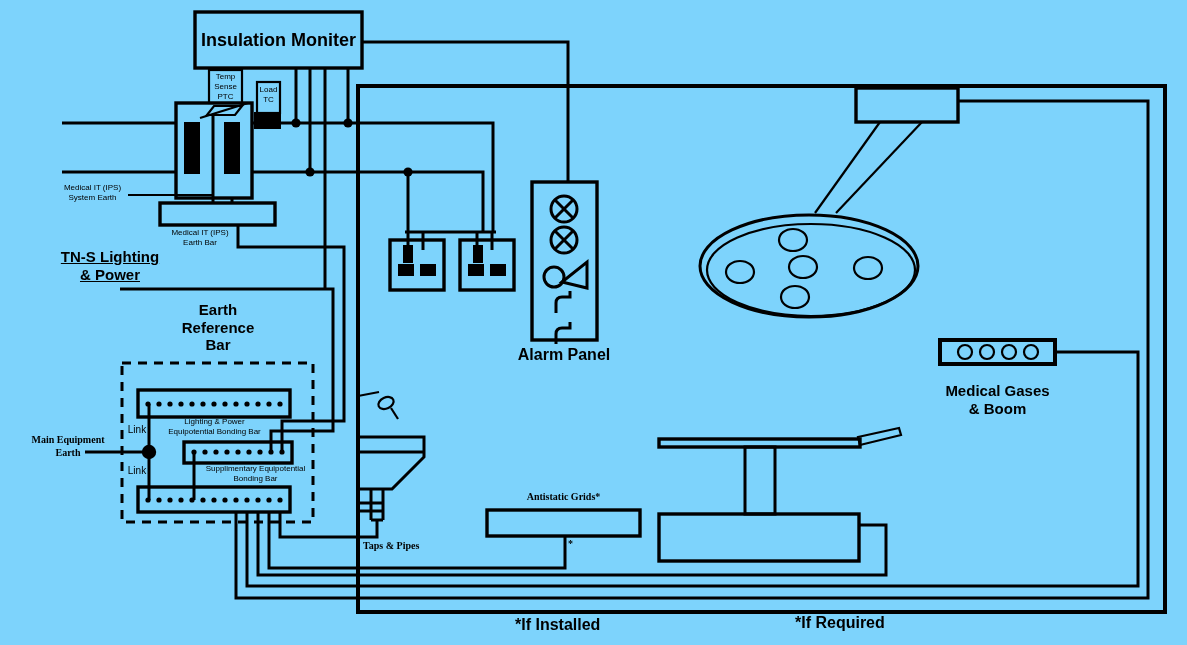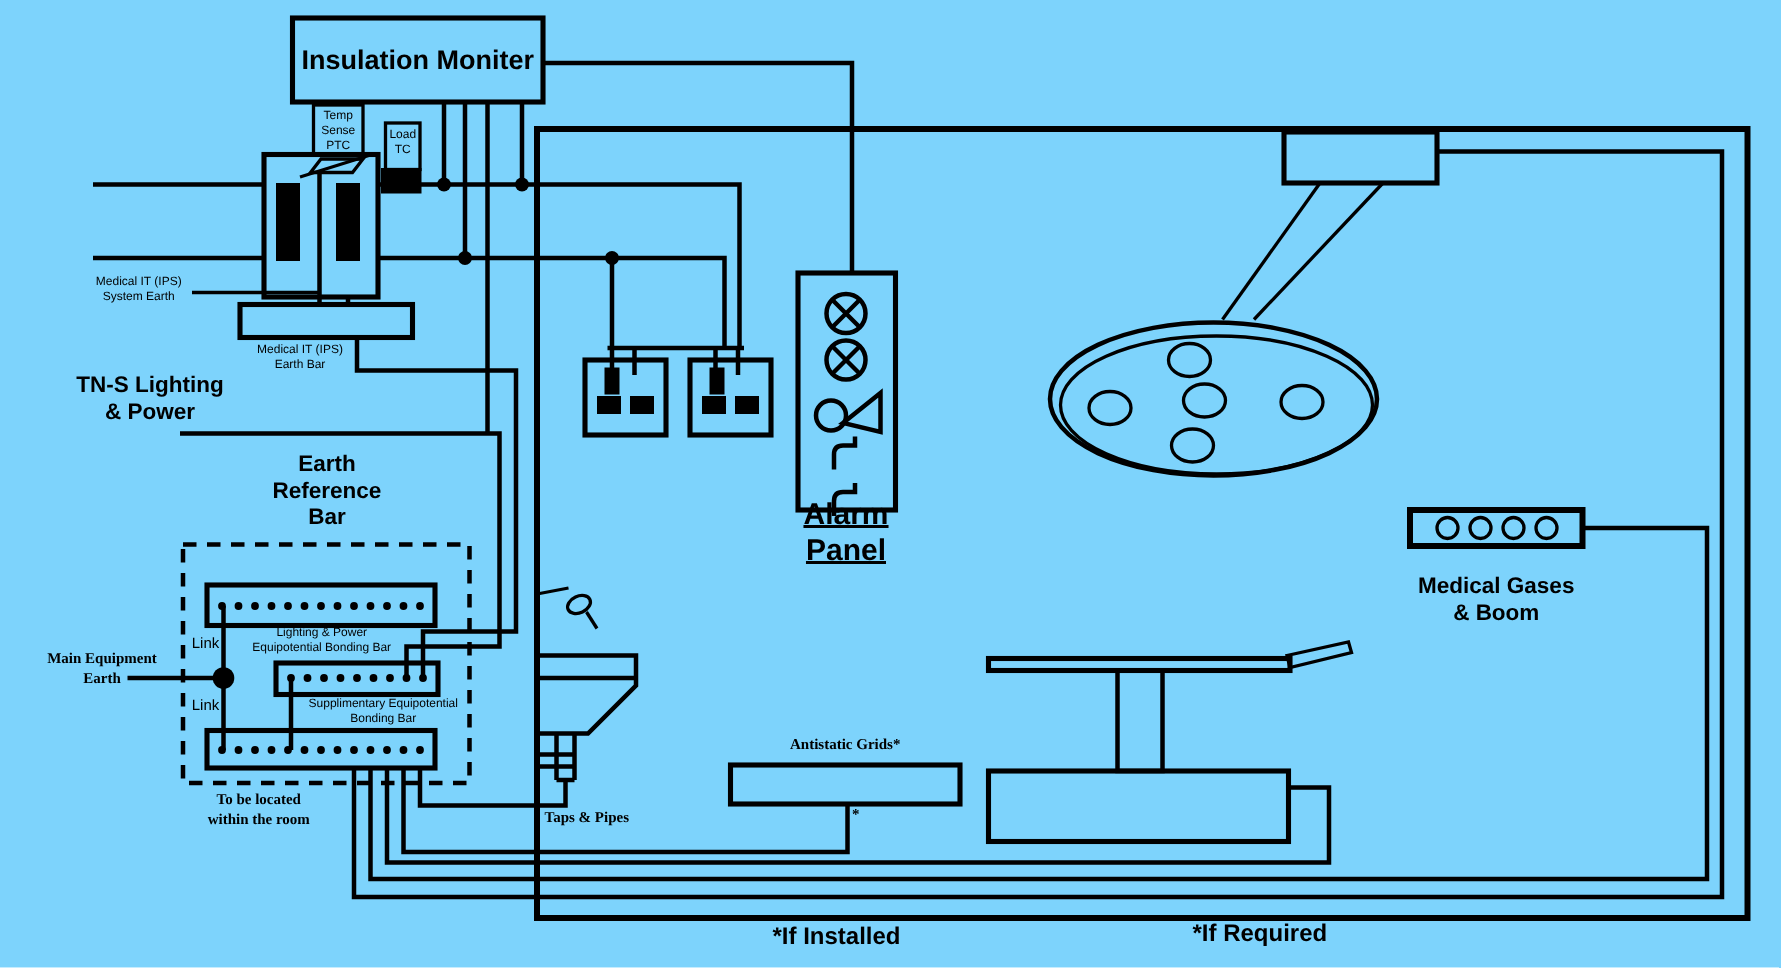--- a/index.html
+++ b/index.html
@@ -262,51 +262,49 @@
 <div class="lbl t8 c" style="left:254px;top:85px;width:29px;">Load
 TC</div>
 
 
 <div class="lbl t8 c" style="left:55px;top:183px;width:75px;">Medical IT (IPS)
 System Earth</div>
 
 <div class="lbl t8 c" style="left:152px;top:228px;width:96px;">Medical IT (IPS)
 Earth Bar</div>
 
-<div class="lbl b t15 c" style="left:40px;top:248px;width:120px;">TN-S Lighting
+<div class="lbl b t15 c" style="left:50px;top:248px;width:120px;text-decoration:underline;">TN-S Lighting
 &amp; Power</div>
 
 <div class="lbl b t15 c" style="left:165px;top:301px;width:106px;">Earth
 Reference
 Bar</div>
 
 
 <div class="lbl t8 c" style="left:152px;top:417px;width:125px;">Lighting &amp; Power
 Equipotential Bonding Bar</div>
 
 <div class="lbl t8 c" style="left:193px;top:464px;width:125px;">Supplimentary Equipotential
 Bonding Bar</div>
 
 <div class="lbl t10" style="left:124px;top:424px;width:26px;">Link</div>
 
 <div class="lbl t10" style="left:124px;top:465px;width:26px;">Link</div>
 
 <div class="lbl b t13 c" style="left:18px;top:433px;width:100px;">Main Equipment
 Earth</div>
 
-<div class="lbl b t13 c" style="left:105px;top:527px;width:135px;">To be located
-within the room</div>
 
 <div class="lbl b t13" style="left:363px;top:539px;width:110px;">Taps &amp; Pipes</div>
 
 <div class="lbl b t13 c" style="left:487px;top:490px;width:153px;">Antistatic Grids*</div>
 
 <div class="lbl b t13" style="left:568px;top:537px;width:14px;">*</div>
 
-<div class="lbl b t15 c" style="left:509px;top:332px;width:110px;font-size:20px;text-decoration:underline;">Alarm Panel</div>
+<div class="lbl b t15 c" style="left:509px;top:346px;width:110px;font-size:16px;">Alarm Panel</div>
 
 <div class="lbl b t15 c" style="left:925px;top:382px;width:145px;">Medical Gases
 &amp; Boom</div>
 
 <div class="lbl b t11" style="left:515px;top:616px;width:110px;">*If Installed</div>
 
 <div class="lbl b t11" style="left:795px;top:614px;width:110px;">*If Required</div>
 
 </div>
 

